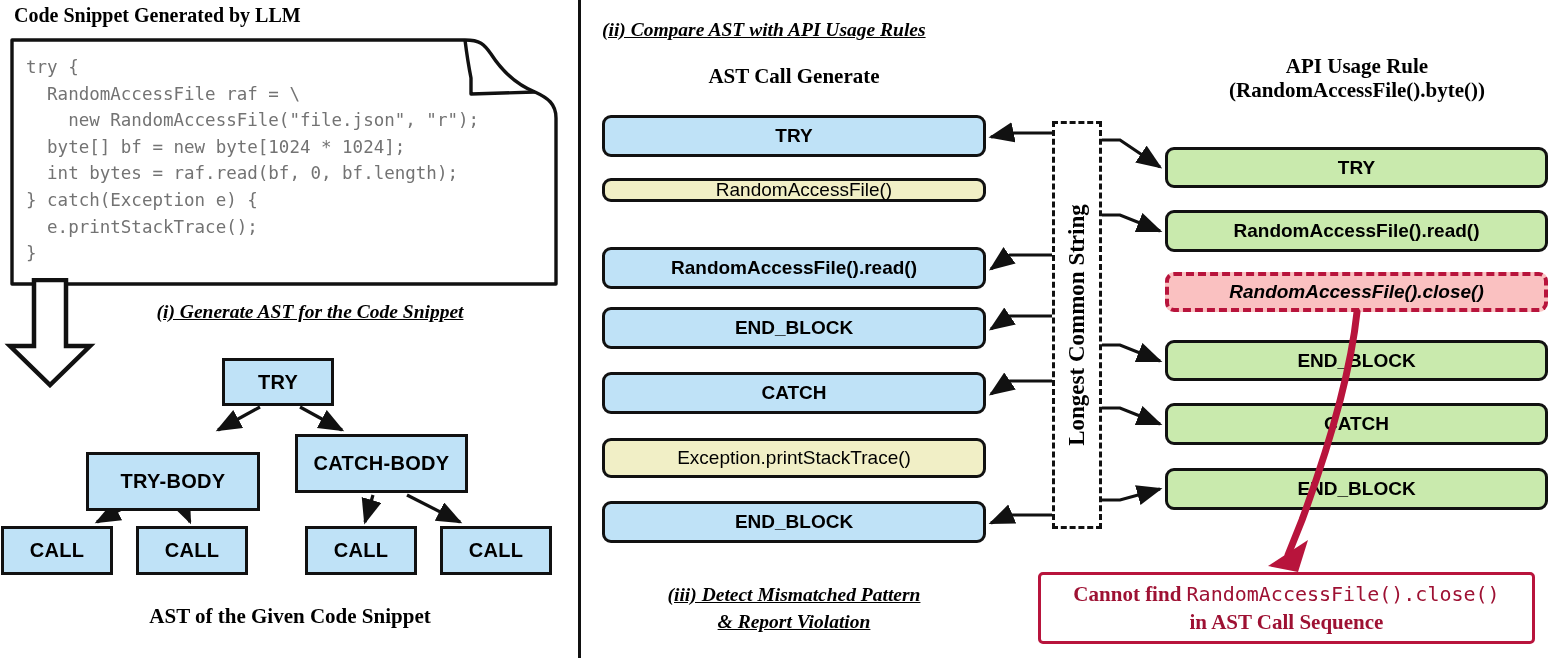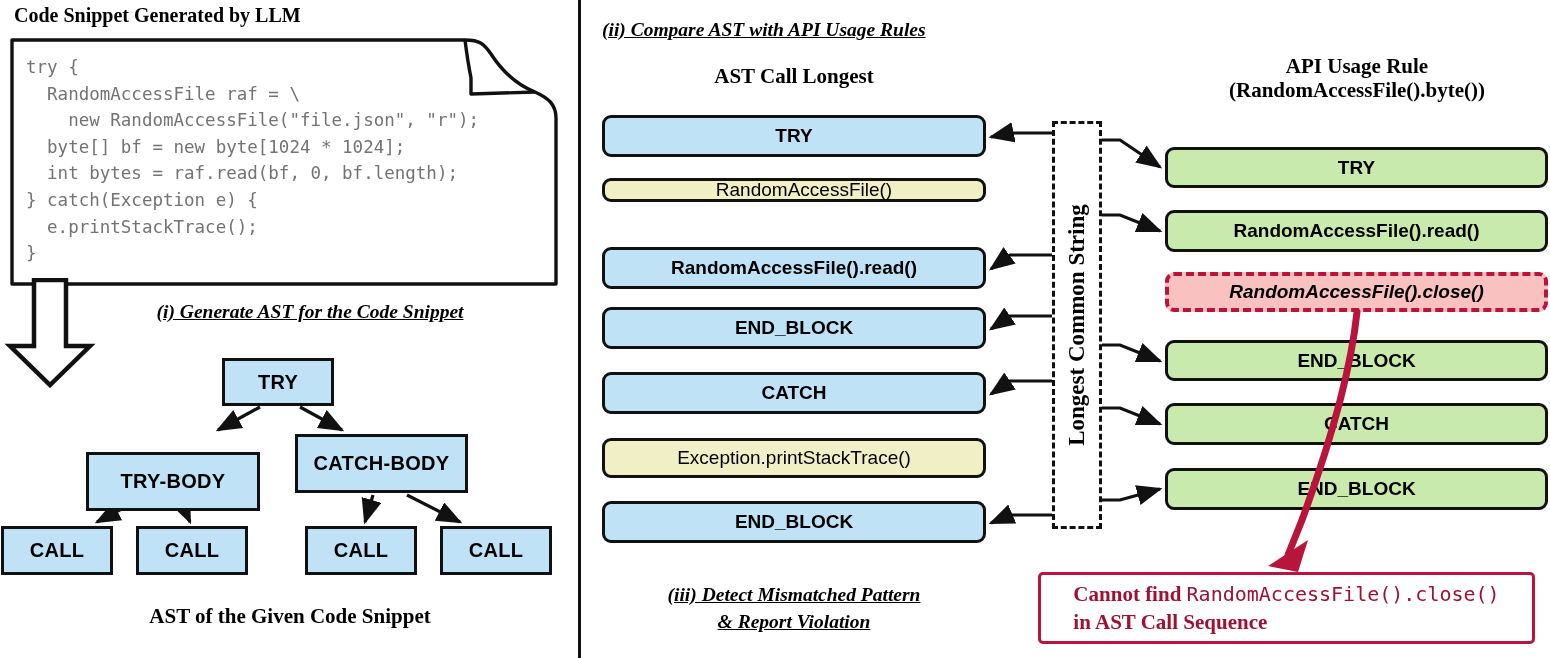--- a/index.html
+++ b/index.html
@@ -48,21 +48,21 @@
              display:flex;align-items:center;justify-content:center;}
   #lcs-label span{transform:rotate(-90deg);white-space:nowrap;
                   font-family:"Liberation Serif",serif;font-weight:bold;font-size:23px;}
 
   
   #connectors{left:0;top:0;width:1550px;height:658px;pointer-events:none;}
 
   
   #violation-box{left:1038px;top:572px;width:497px;height:72px;
                  border:3px solid #b8143c;border-radius:5px;box-sizing:border-box;
-                 display:flex;align-items:center;justify-content:center;
+                 display:flex;align-items:center;justify-content:center;text-align:center;
                  color:#9e1133;}
   #violation-box .v-line{font-family:"Liberation Serif",serif;font-weight:bold;font-size:21px;line-height:1.35;}
   #violation-box .v-mono{font-family:"DejaVu Sans Mono","Liberation Mono",monospace;font-weight:normal;font-size:20px;}
 </style>
 </head>
 <body>
 
 <div class="abs hdr-bold" style="left:14px;top:4px;width:430px;text-align:left;font-size:20px;">Code Snippet Generated by LLM</div>
 
 <div class="abs" id="code-doc">
@@ -111,21 +111,21 @@
 <div class="ast-node" style="left:136px;top:526px;width:112px;height:49px;">CALL</div>
 <div class="ast-node" style="left:305px;top:526px;width:112px;height:49px;">CALL</div>
 <div class="ast-node" style="left:440px;top:526px;width:112px;height:49px;">CALL</div>
 
 <div class="abs hdr-bold" style="left:40px;top:604px;width:500px;">AST of the Given Code Snippet</div>
 
 <div class="abs" id="divider"></div>
 
 <div class="abs step-title" style="left:602px;top:6px;width:420px;text-align:left;margin-top:12px;">(ii) Compare AST with API Usage Rules</div>
 
-<div class="abs hdr-bold" style="left:602px;top:64px;width:384px;">AST Call Longest</div>
+<div class="abs hdr-bold" style="left:602px;top:64px;width:384px;">AST Call Generate</div>
 
 <div class="abs hdr-bold" style="left:1165px;top:54px;width:384px;">API Usage Rule</div>
 <div class="abs hdr-bold" style="left:1165px;top:78px;width:384px;">(RandomAccessFile().byte())</div>
 
 <div class="seq-box seq-blue" style="left:602px;top:115px;width:384px;height:42px;">TRY</div>
 <div class="seq-box seq-yellow" style="left:602px;top:178px;width:384px;height:24px;padding-left:20px;">RandomAccessFile()</div>
 <div class="seq-box seq-blue" style="left:602px;top:247px;width:384px;height:42px;">RandomAccessFile().read()</div>
 <div class="seq-box seq-blue" style="left:602px;top:307px;width:384px;height:42px;">END_BLOCK</div>
 <div class="seq-box seq-blue" style="left:602px;top:372px;width:384px;height:42px;">CATCH</div>
 <div class="seq-box seq-yellow" style="left:602px;top:438px;width:384px;height:40px;">Exception.printStackTrace()</div>

